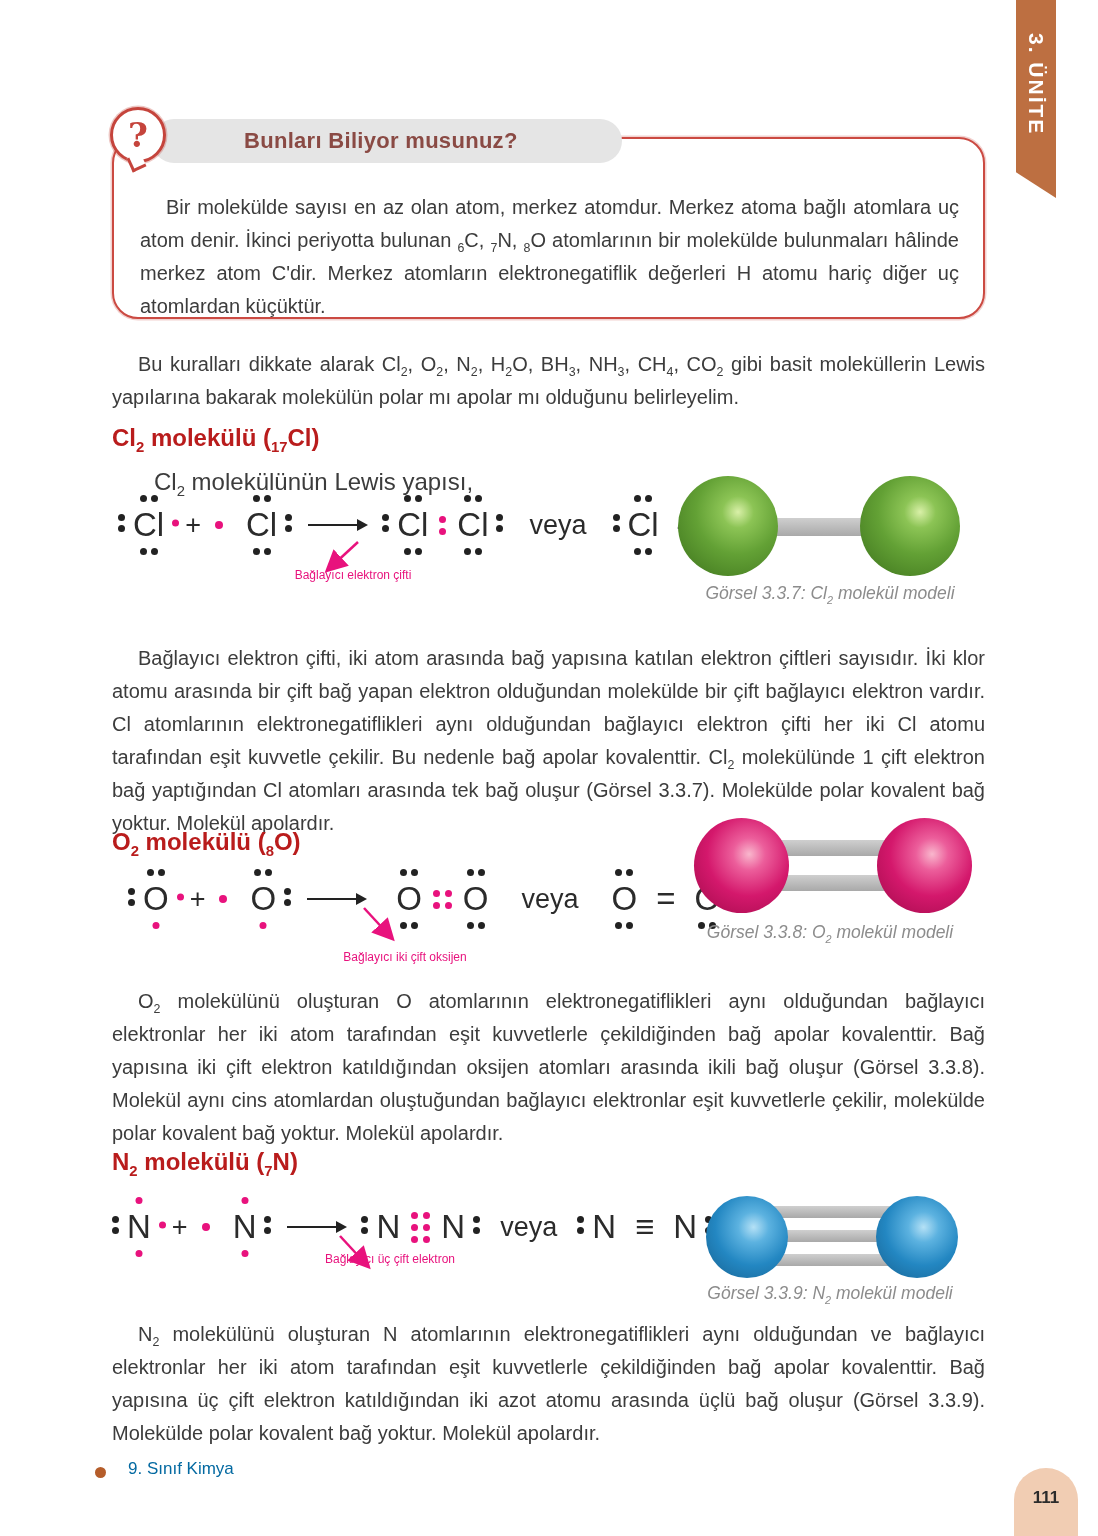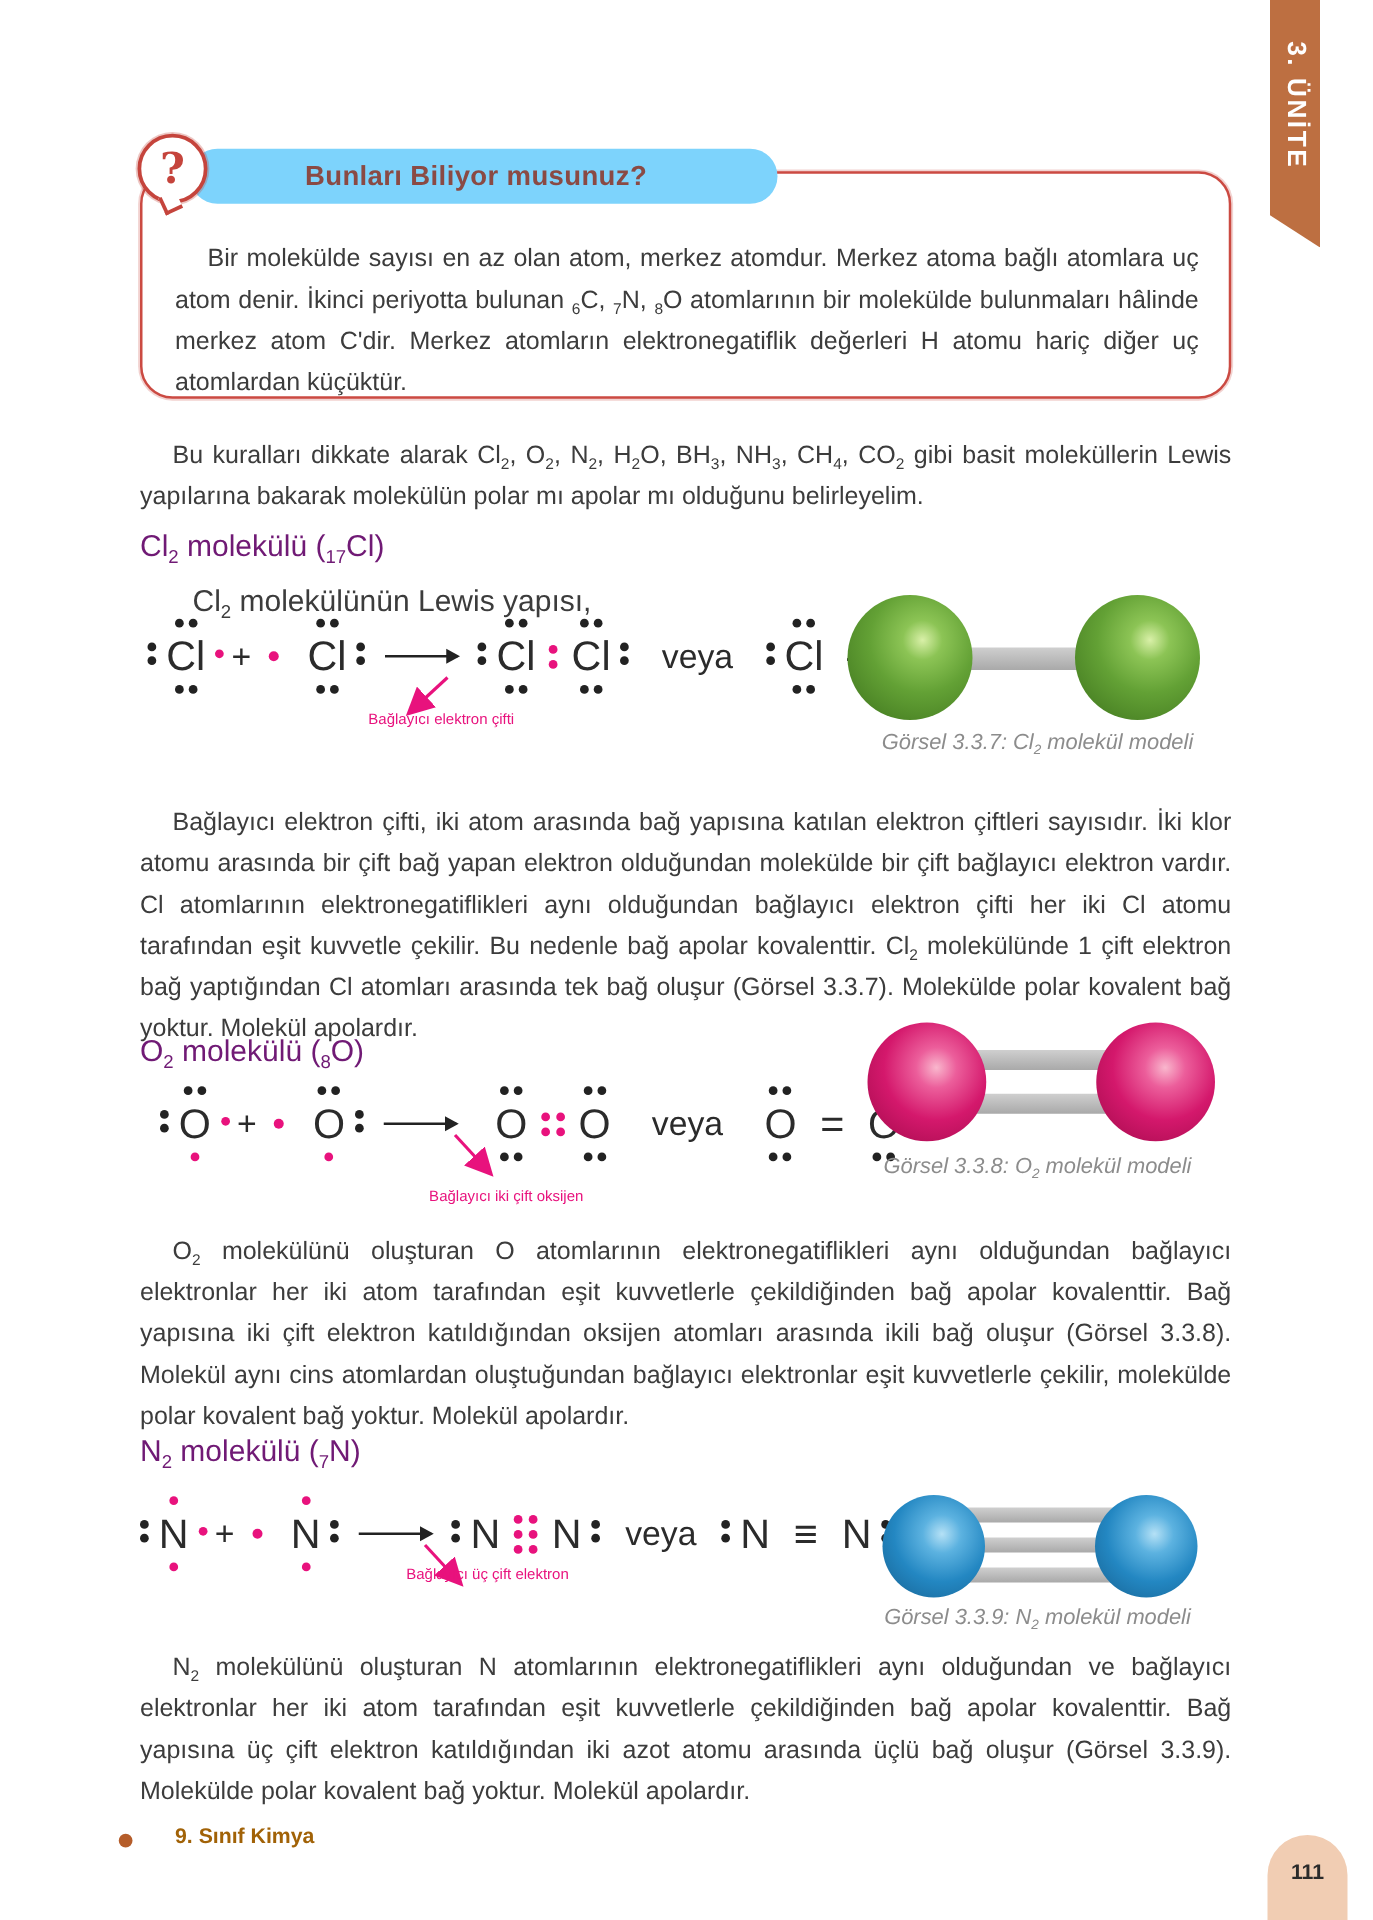--- a/index.html
+++ b/index.html
@@ -25,21 +25,21 @@
 
   
   .callout{
     left:112px;top:137px;width:873px;height:182px;
     border:2px solid #cb4a42;border-radius:26px;
     box-shadow:0 0 0 1.5px rgba(203,74,66,.25);
     background:#fff;
   }
   .callout-pill{
     position:absolute;left:38px;top:-20px;width:470px;height:44px;
-    background:#7dd3fc;border-radius:22px;
+    background:#e5e5e5;border-radius:22px;
     display:flex;align-items:center;padding-left:92px;
   }
   .callout-title{font-size:22px;color:#8a4a44;font-weight:bold;letter-spacing:.3px}
   .q-icon{
     position:absolute;left:-4px;top:-32px;width:56px;height:56px;
     background:#fff;border:3px solid #c5443c;border-radius:50%;
     box-shadow:0 0 0 1.5px rgba(197,68,60,.3);
     display:flex;align-items:center;justify-content:center;z-index:3;
   }
   .q-icon .glyph{color:#c5443c;font-size:34px;font-weight:bold;font-family:"DejaVu Serif",serif}
@@ -48,21 +48,21 @@
     border-right:3px solid #c5443c;border-bottom:3px solid #c5443c;
     transform:rotate(65deg);z-index:2;
   }
   .callout-body{
     position:absolute;left:26px;right:24px;top:52px;
     font-size:20px;line-height:33px;text-align:justify;text-indent:26px;
   }
 
   
   .para{width:873px;font-size:20px;line-height:33px;text-align:justify;text-indent:26px}
-  .h-blue{color:#701a75;font-weight:normal;font-size:24px}
+  .h-blue{color:#b91c1c;font-weight:bold;font-size:24px}
   sub{font-size:.62em;line-height:0}
 
   
   .lewis-row{display:flex;align-items:center;height:66px}
   .atom{position:relative;display:inline-block;padding:2px 6px;margin:0 9px;color:#2b2b2b}
   .atom b{font-weight:500;font-size:33px}
   .dp,.ds{position:absolute;display:flex;gap:4px;color:#222}
   .dp.t{top:-9px;left:50%;transform:translateX(-50%)}
   .dp.b{bottom:-9px;left:50%;transform:translateX(-50%)}
   .dp.l{left:-9px;top:46%;transform:translateY(-50%);flex-direction:column}
@@ -87,21 +87,21 @@
   
   .sphere{position:absolute;border-radius:50%}
   .sphere.green{background:radial-gradient(circle at 60% 36%,#d9f0a8 0%,#8cc455 18%,#63a135 48%,#4c8526 78%,#3f711f 100%)}
   .sphere.pinkball{background:radial-gradient(circle at 58% 38%,#f9b7cd 0%,#ec5e9b 20%,#d4186c 52%,#b30f56 82%,#9c0c4b 100%)}
   .sphere.blueball{background:radial-gradient(circle at 58% 38%,#b5e1f6 0%,#5cb2e0 22%,#2387c2 55%,#1b6da0 85%,#165d8a 100%)}
   .bondbar{position:absolute;background:linear-gradient(#cfcfcf,#a9a9a9);border-radius:8px}
   .caption{width:340px;text-align:center;font-style:italic;color:#8c8c8c;font-size:17.5px}
 
   
   .footer-bullet{left:95px;top:1467px;width:11px;height:11px;border-radius:50%;background:#b55d2a}
-  .footer-brand{left:140px;top:1459px;font-size:17px;font-weight:bold;color:#a16207}
+  .footer-brand{left:128px;top:1459px;font-size:17px;font-weight:normal;color:#0369a1}
   .page-pill{left:1014px;top:1468px;width:64px;height:68px;background:#f1cdb3;
     border-radius:32px 32px 0 0;display:flex;justify-content:center;padding-top:20px;
     font-size:17px;font-weight:bold;color:#2b2b2b}
 </style>
 </head>
 <body>
 
 <div class="abs unit-tab">
   <span>3. ÜNİTE</span>
 </div>

